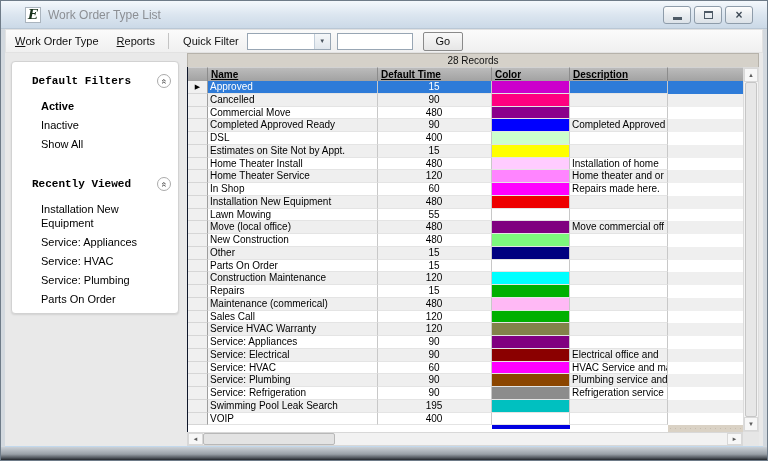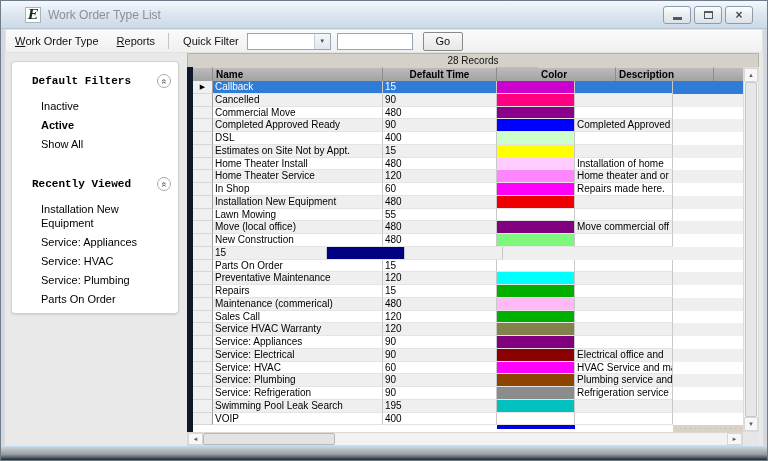--- a/index.html
+++ b/index.html
@@ -61,41 +61,41 @@
                        transform:rotate(90deg); }
   .sb-items { margin:11px 0 0 9px; }
   .sb-item { font-size:11px; color:#000; margin-bottom:5px; line-height:14px; }
   .sb-item.bold { font-weight:bold; }
 
   
   .grid { position:absolute; left:182px; top:0; width:572px; bottom:0; }
   .records-bar { height:14px; background:#D5D1C9; border:1px solid #B6B2AA; border-bottom:none;
                  text-align:center; font-size:10px; line-height:13px; color:#111; }
   .grid-main { position:absolute; top:14px; left:0; right:0; bottom:14px; display:flex; }
-  .grid-table { width:556px; position:relative; background:#5eead4; border-left:6px solid #0f172a; }
+  .grid-table { width:556px; position:relative; background:#5eead4; border-left:1px solid #0f172a;text-decoration:underline; }
   .header-row { height:14px; display:flex; background:linear-gradient(#BDBDBD,#A2A2A2);
                 font-size:10px; font-weight:bold; color:#000; }
   .hcell { border-right:1px solid #8C8C8C; border-top:1px solid #D2D2D2; line-height:13px; padding:0 3px;
            overflow:hidden; white-space:nowrap; }
   .h-sel { width:20px; }  .h-name { width:170px; }
-  .h-time { width:114px; text-align:center; } .h-color { width:78px;margin-left:41px; } .h-desc { width:98px; }
+  .h-time { width:114px; text-align:left; } .h-color { width:78px; } .h-desc { width:98px; }
   .h-fill { flex:1; border-right:none; }
 
   .body { position:absolute; top:14px; left:0; right:0; bottom:0; background:#FFF; overflow:hidden; }
   .beige-fill { position:absolute; left:480px; top:0; right:0; bottom:0; background-color:#DAD2C5;
                 background-image:radial-gradient(#C7BDAE 22%, rgba(0,0,0,0) 26%); background-size:5px 5px; }
   .rows { position:relative; }
   .trow { display:flex; height:12.75px; font-size:10px; line-height:11.5px; color:#000; background:#FFF; }
   .trow:nth-child(even) { background:#EFEFEF; }
   .c-sel { width:20px; background:#F0F0F0; border-right:1px solid #9E9E9E; border-bottom:1px solid #D6D6D6;
            display:flex; align-items:center; justify-content:center; }
   .sel-arrow { display:none; font-size:7px; color:#000; line-height:7px; }
   .cell { border-right:1px solid #C8C8C8; border-bottom:1px solid #E4E4E4; padding:0 2px;
           white-space:nowrap; overflow:hidden; }
-  .c-name { width:170px; } .c-time { width:114px; text-align:left; padding-right:3px; }
+  .c-name { width:170px; } .c-time { width:114px; text-align:center; padding-right:3px; }
   .c-color { width:78px; padding:0; } .c-desc { width:98px; }
   .trow.selected { background:#2E7BD8; color:#FFF; }
   .trow.selected .sel-arrow { display:block; }
   .partial-row { margin-left:304px; width:78px; height:4px; }
 
   
   .vscroll { width:16px; background:#F4F4F4; border:1px solid #DCDCDC; display:flex; flex-direction:column; }
   .vs-btn { height:14px; background:#F7F7F7; border:1px solid #D8D8D8; display:flex; align-items:center;
             justify-content:center; font-size:6px; color:#5E5E5E; }
   .vs-thumb { flex:1; margin:0 1px; background:#E7E7E7; border:1px solid #C6C6C6; border-radius:2px; }
@@ -156,23 +156,23 @@
       <div class="sb-card">
         <div>
   <div class="sb-section">
     <div class="sb-head">
       <span class="sb-title">Default Filters</span>
       <span class="sb-collapse">
                   <i class="chev">«</i>
                 </span>
     </div>
     <div class="sb-items">
+  <div class="sb-item bold">Active</div>
+
   <div class="sb-item">Inactive</div>
-
-  <div class="sb-item bold">Active</div>
 
   <div class="sb-item">Show All</div>
 </div>
   </div>
 
   <div class="sb-section">
     <div class="sb-head">
       <span class="sb-title">Recently Viewed</span>
       <span class="sb-collapse">
                   <i class="chev">«</i>
@@ -207,21 +207,21 @@
             <div class="hcell h-desc">Description</div>
             <div class="hcell h-fill"></div>
           </div>
           <div class="body">
             <div class="beige-fill"></div>
             <div class="rows">
   <div class="trow selected">
     <div class="c-sel">
       <span class="sel-arrow">▶</span>
     </div>
-    <div class="cell c-name">Callback</div>
+    <div class="cell c-name">Approved</div>
     <div class="cell c-time">15</div>
     <div class="cell c-color" style="background: rgb(204, 0, 204);"></div>
     <div class="cell c-desc"></div>
   </div>
 
   <div class="trow">
     <div class="c-sel">
       
     </div>
     <div class="cell c-name">Cancelled</div>
@@ -337,40 +337,41 @@
     <div class="cell c-name">New Construction</div>
     <div class="cell c-time">480</div>
     <div class="cell c-color" style="background: rgb(125, 248, 125);"></div>
     <div class="cell c-desc"></div>
   </div>
 
   <div class="trow">
     <div class="c-sel">
       
     </div>
+    <div class="cell c-name">Other</div>
     <div class="cell c-time">15</div>
     <div class="cell c-color" style="background: rgb(0, 0, 128);"></div>
     <div class="cell c-desc"></div>
   </div>
 
   <div class="trow">
     <div class="c-sel">
       
     </div>
     <div class="cell c-name">Parts On Order</div>
     <div class="cell c-time">15</div>
     <div class="cell c-color" style="background: rgb(255, 255, 255);"></div>
     <div class="cell c-desc"></div>
   </div>
 
   <div class="trow">
     <div class="c-sel">
       
     </div>
-    <div class="cell c-name">Preventative Maintenance</div>
+    <div class="cell c-name">Construction Maintenance</div>
     <div class="cell c-time">120</div>
     <div class="cell c-color" style="background: rgb(0, 255, 255);"></div>
     <div class="cell c-desc"></div>
   </div>
 
   <div class="trow">
     <div class="c-sel">
       
     </div>
     <div class="cell c-name">Repairs</div>

